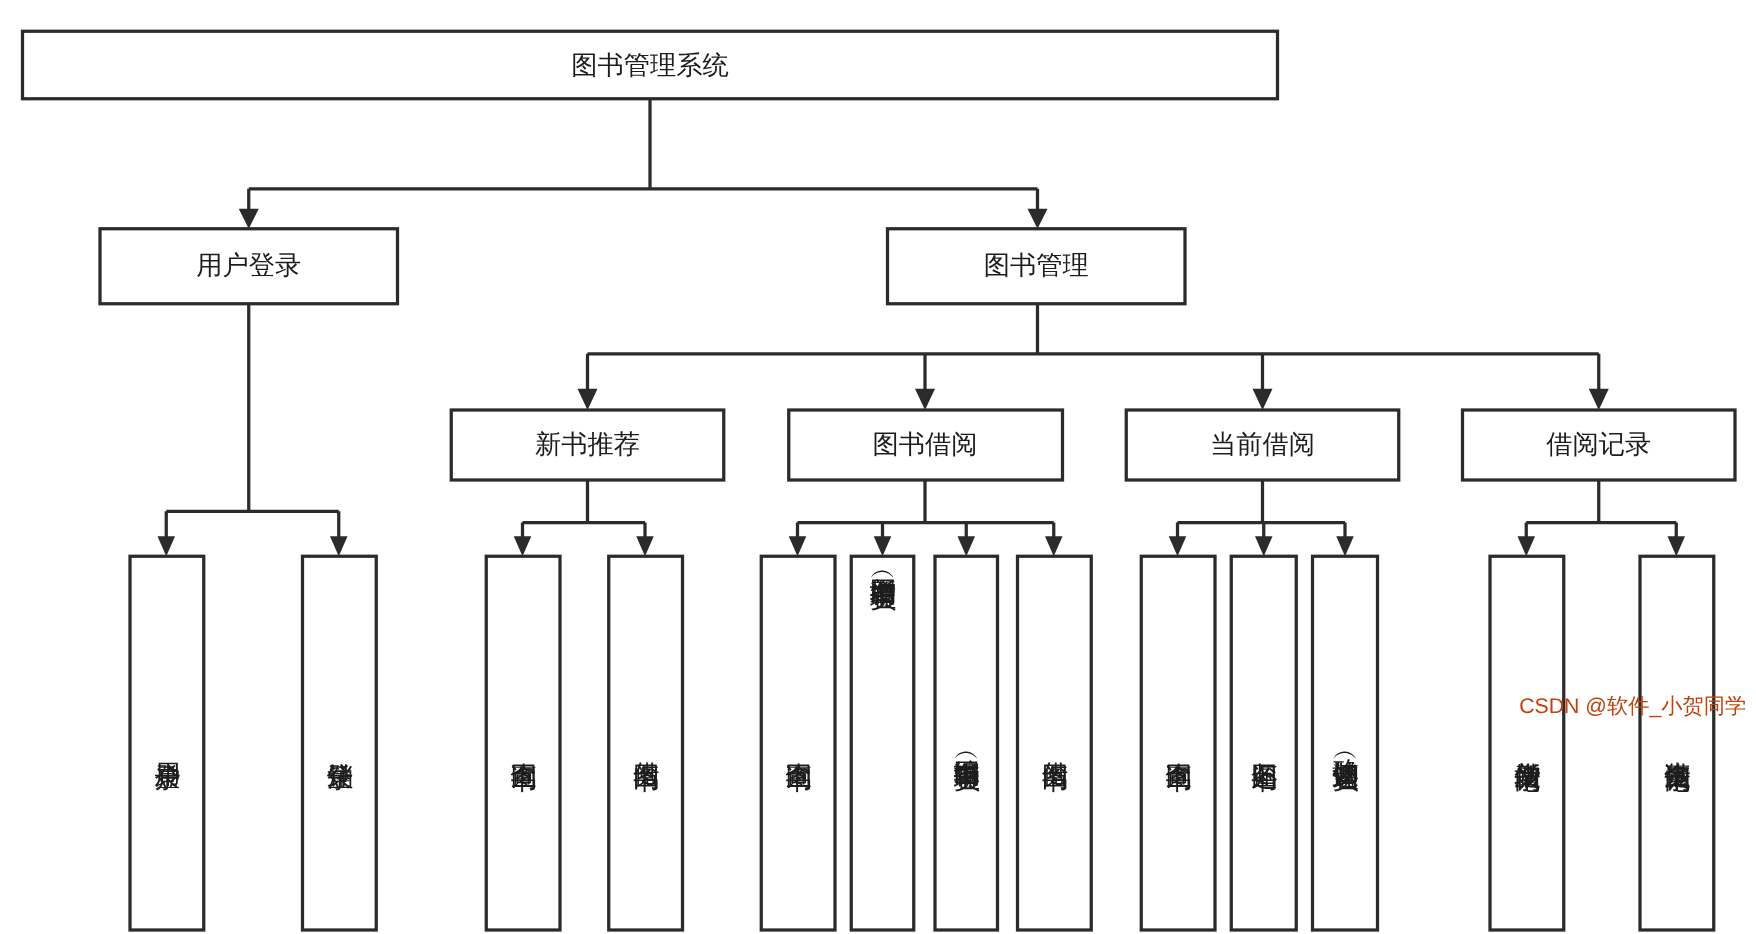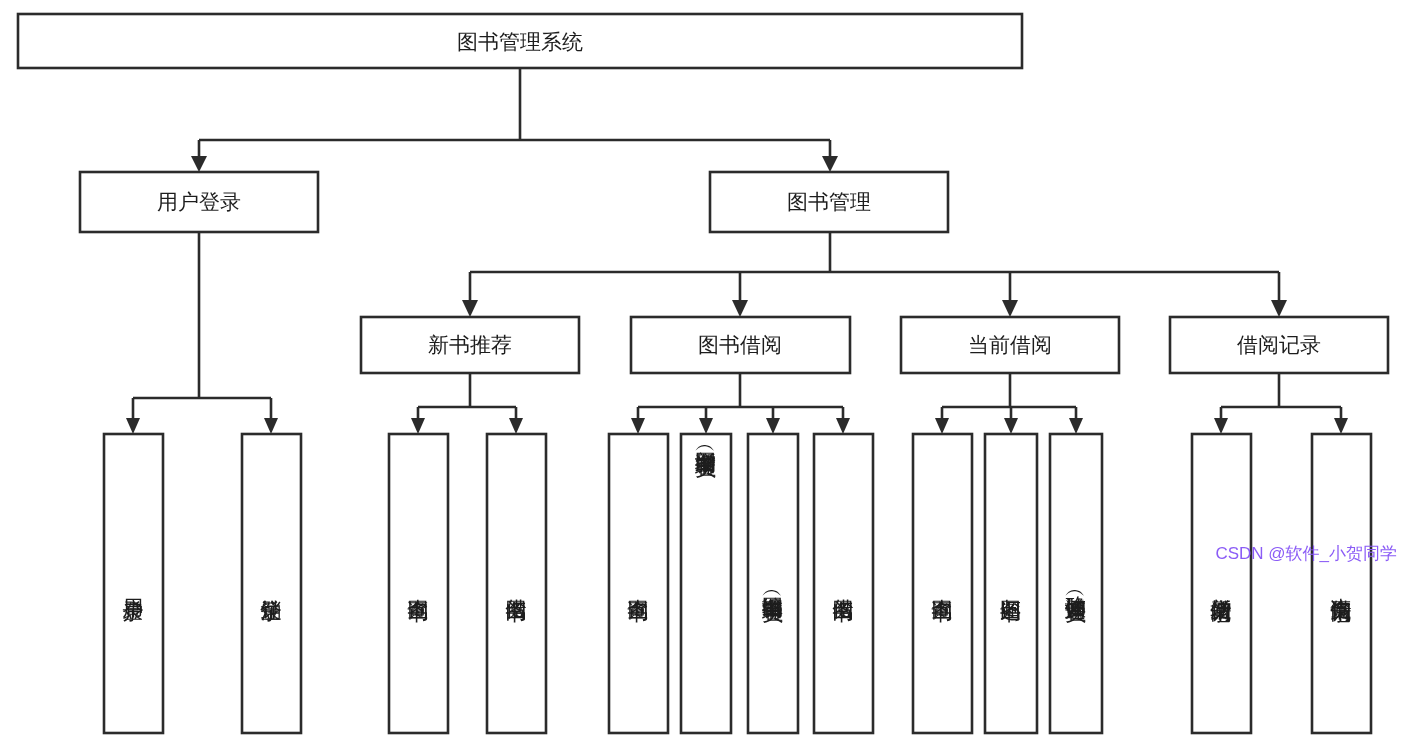--- a/index.html
+++ b/index.html
@@ -11,20 +11,21 @@
     width: 1405px;
     height: 747px;
     font-family: "Liberation Sans", "DejaVu Sans", sans-serif;
     overflow: hidden;
     position: relative;
   }
   #diagram-root {
     position: relative;
     width: 1405px;
     height: 569px;
+    margin-top: 11px;
   }
   svg.flow {
     position: absolute;
     left: 0;
     top: 0;
     width: 1405px;
     height: 747px;
   }
   .node-rect {
     fill: #ffffff;
@@ -60,21 +61,21 @@
     text-align: center;
     white-space: nowrap;
     pointer-events: none;
   }
   .watermark {
     position: absolute;
     right: 8px;
     bottom: 4px;
     font-family: "Liberation Sans", "DejaVu Sans", sans-serif;
     font-size: 17px;
-    color: #8b5cf6;
+    color: #c2410c;
     white-space: nowrap;
     pointer-events: none;
   }
 </style>
 </head>
 <body>
 
 <div id="diagram-root">
 
   <svg class="flow" viewBox="0 0 1405 747">

